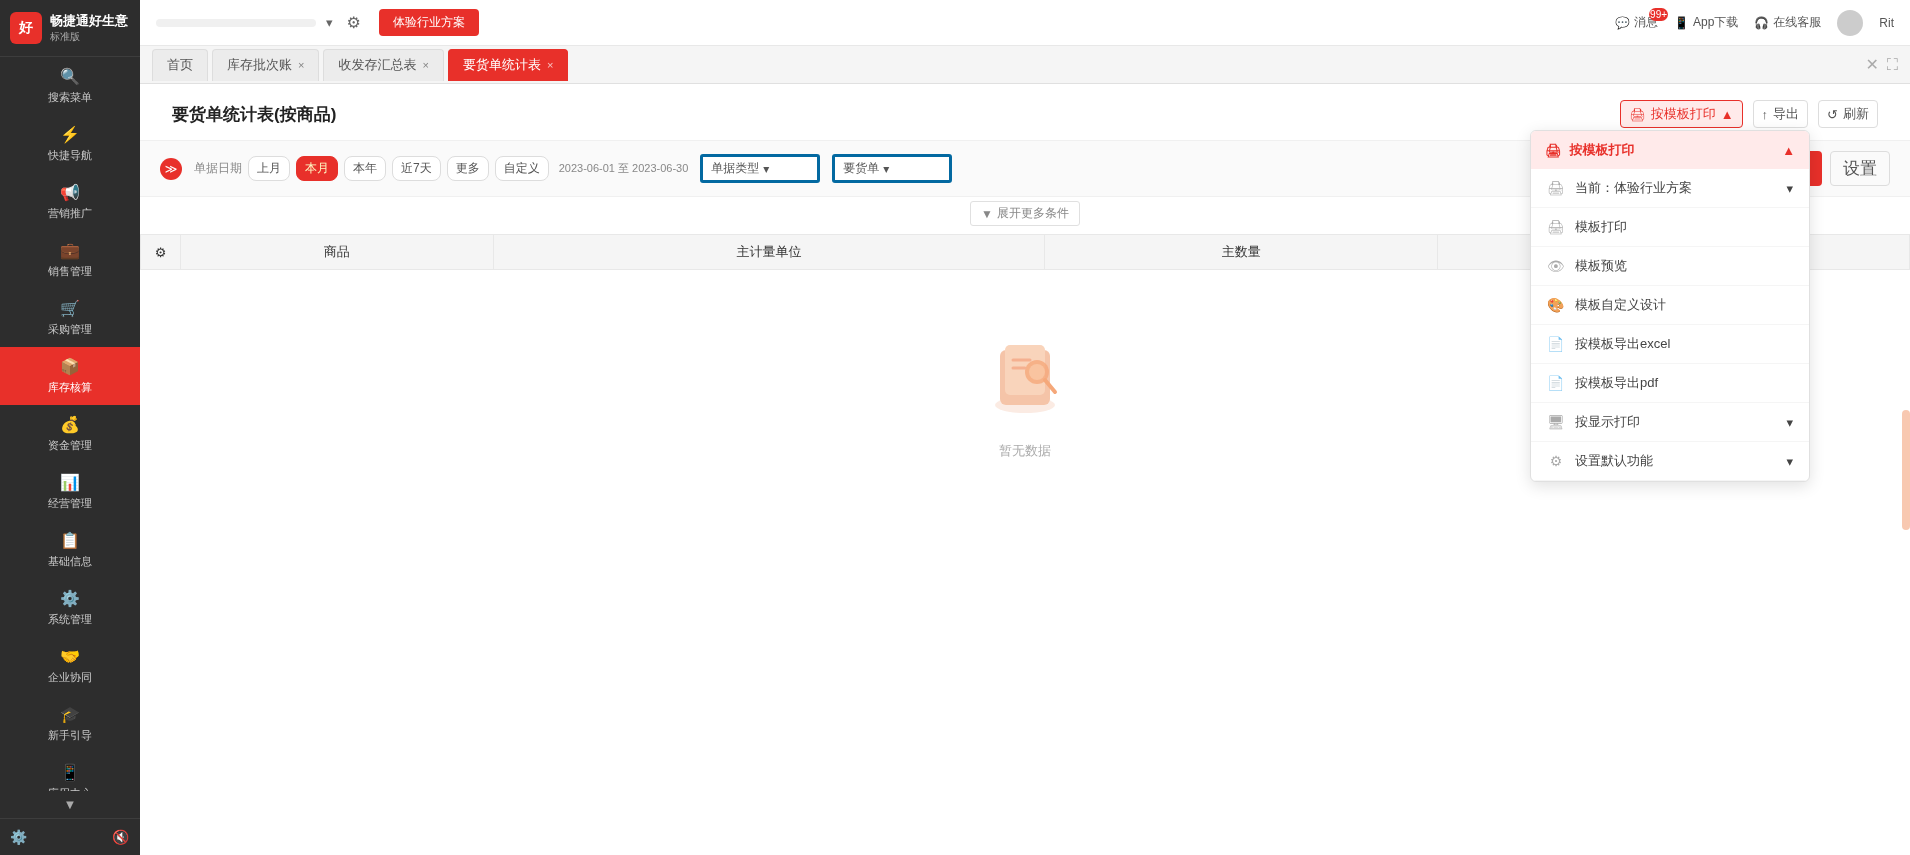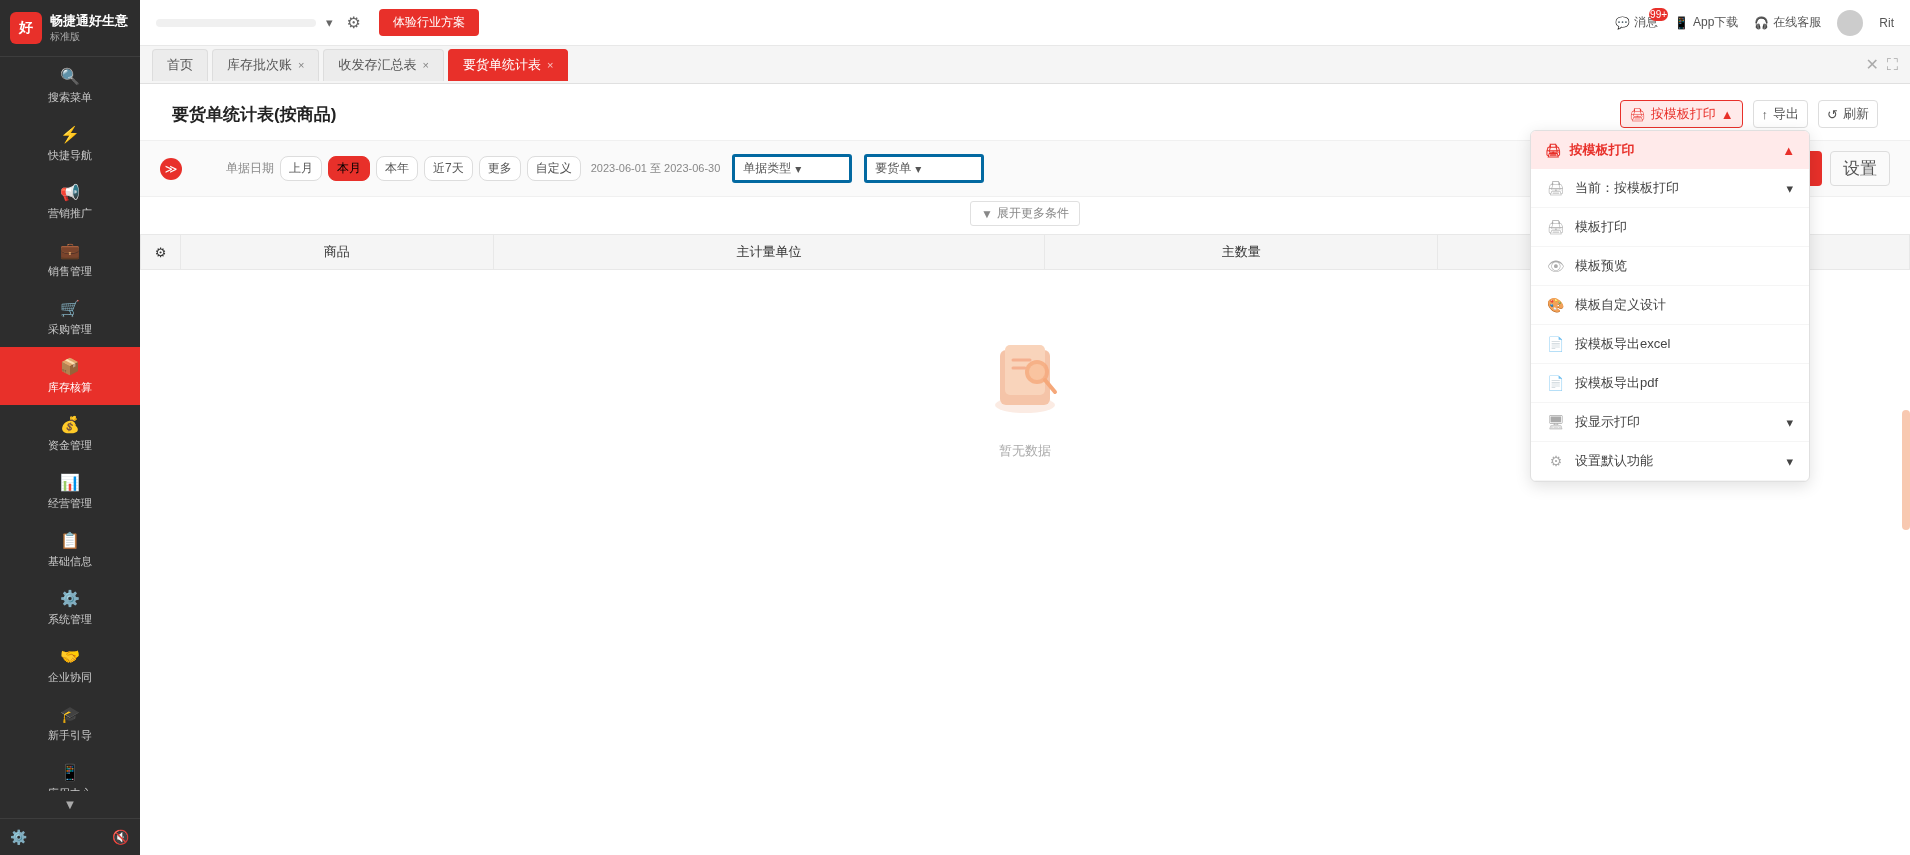--- a/index.html
+++ b/index.html
@@ -223,32 +223,32 @@
       border: none;
       border-radius: 50%;
       width: 22px; height: 22px;
       display: flex; align-items: center; justify-content: center;
       cursor: pointer; font-size: 12px;
     }
     .filter-group {
       display: flex; align-items: center; gap: 6px;
       font-size: 12px; color: #555;
     }
-    .filter-label { color: #888; font-size: 12px; margin-left: 32px; }
+    .filter-label { color: #888; font-size: 12px; }
     .date-btn {
       padding: 3px 8px;
       border: 1px solid #ddd;
       border-radius: 8px;
       background: #fff;
       cursor: pointer;
       font-size: 12px;
       color: #555;
     }
     .date-btn.active {
-      background: #e8302a; color: #000000; border-color: #e8302a;
+      background: #e8302a; color: #fef9c3; border-color: #e8302a;
     }
     .date-range { font-size: 11px; color: #888; margin-left: 4px; }
 
     .filter-select {
       display: flex; align-items: center;
       border: 3px solid #0369a1; border-radius: 3px;
       padding: 3px 8px;
       background: white; cursor: pointer;
       gap: 4px; font-size: 12px; color: #555;
       min-width: 120px;
@@ -569,21 +569,21 @@
         <div class="dropdown-header-left">
           <span>🖨</span>
           <span>按模板打印</span>
         </div>
         <span class="dropdown-header-chevron">▲</span>
       </div>
 
       <div class="dropdown-item has-sub">
         <div class="item-left">
           <span class="dropdown-item-icon">🖨</span>
-          <span>当前：按模板打印</span>
+          <span>当前：体验行业方案</span>
         </div>
         <span>▾</span>
       </div>
 
       <div class="dropdown-item">
         <span class="dropdown-item-icon">🖨</span>
         <span>模板打印</span>
       </div>
 
       <div class="dropdown-item">

